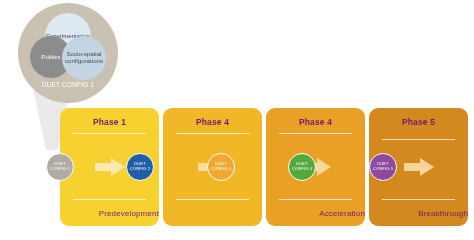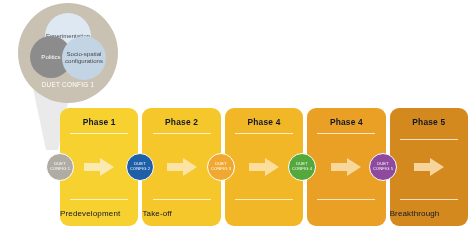--- a/index.html
+++ b/index.html
@@ -106,21 +106,21 @@
     gap: 4px;
     z-index: 3;
   }
   .phase-box {
     flex: 1;
     border-radius: 9px;
     position: relative;
     display: flex;
     flex-direction: column;
     align-items: center;
-    color: #0f172a;
+    color: #701a75;
   }
   .phase-title {
     margin-top: 9px;
     font-size: 8.4px;
     font-weight: bold;
     letter-spacing: 0.2px;
   }
   .phase-rule {
     width: 74%;
     height: 1px;
@@ -133,21 +133,21 @@
     background: rgba(255,255,255,0.75);
     position: absolute;
     bottom: 26px;
     left: 13%;
   }
   .phase-label {
     position: absolute;
     bottom: 8px;
     left: 0;
     width: 100%;
-    text-align: left;
+    text-align: right;
     font-size: 8px;
     letter-spacing: 0.15px;
   }
 
   
   .phase-arrow {
     position: absolute;
     top: 50%;
     left: 50%;
     transform: translate(-50%, -50%);
@@ -206,46 +206,38 @@
   <div class="phase-box" style="background: rgb(247, 209, 48);">
     <div class="phase-title">Phase 1</div>
     <div class="phase-rule"></div>
     <svg class="phase-arrow" viewBox="0 0 34 20" xmlns="http://www.w3.org/2000/svg">
       <path d="M2 6 L18 6 L18 1 L32 10 L18 19 L18 14 L2 14 Z" fill="#fbeab0"></path>
     </svg>
     <div class="phase-rule-lower"></div>
     <div class="phase-label">Predevelopment</div>
   </div>
 
-  <div class="phase-box" style="background: rgb(245, 199, 42);">
-    <div class="phase-title">Phase 2</div>
-    <div class="phase-rule"></div>
-    <svg class="phase-arrow" viewBox="0 0 34 20" xmlns="http://www.w3.org/2000/svg">
-      <path d="M2 6 L18 6 L18 1 L32 10 L18 19 L18 14 L2 14 Z" fill="#fbe3a4"></path>
-    </svg>
-    <div class="phase-rule-lower"></div>
-    <div class="phase-label">Take-off</div>
-  </div>
 
   <div class="phase-box" style="background: rgb(242, 183, 39);">
     <div class="phase-title">Phase 4</div>
     <div class="phase-rule"></div>
     <svg class="phase-arrow" viewBox="0 0 34 20" xmlns="http://www.w3.org/2000/svg">
       <path d="M2 6 L18 6 L18 1 L32 10 L18 19 L18 14 L2 14 Z" fill="#fbdd9c"></path>
     </svg>
     <div class="phase-rule-lower"></div>
   </div>
 
   <div class="phase-box" style="background: rgb(233, 160, 36);">
     <div class="phase-title">Phase 4</div>
     <div class="phase-rule"></div>
     <svg class="phase-arrow" viewBox="0 0 34 20" xmlns="http://www.w3.org/2000/svg">
       <path d="M2 6 L18 6 L18 1 L32 10 L18 19 L18 14 L2 14 Z" fill="#f8d79a"></path>
     </svg>
     <div class="phase-rule-lower"></div>
+    <div class="phase-label">Acceleration</div>
   </div>
 
   <div class="phase-box" style="background: rgb(212, 137, 30); gap: 6px;">
     <div class="phase-title">Phase 5</div>
     <div class="phase-rule"></div>
     <svg class="phase-arrow" viewBox="0 0 34 20" xmlns="http://www.w3.org/2000/svg">
       <path d="M2 6 L18 6 L18 1 L32 10 L18 19 L18 14 L2 14 Z" fill="#f6d49a"></path>
     </svg>
     <div class="phase-rule-lower"></div>
     <div class="phase-label">Breakthrough</div>

